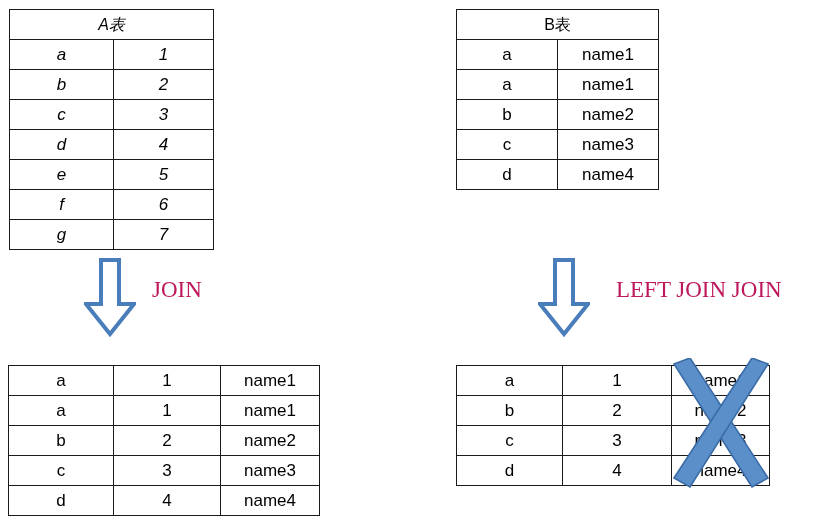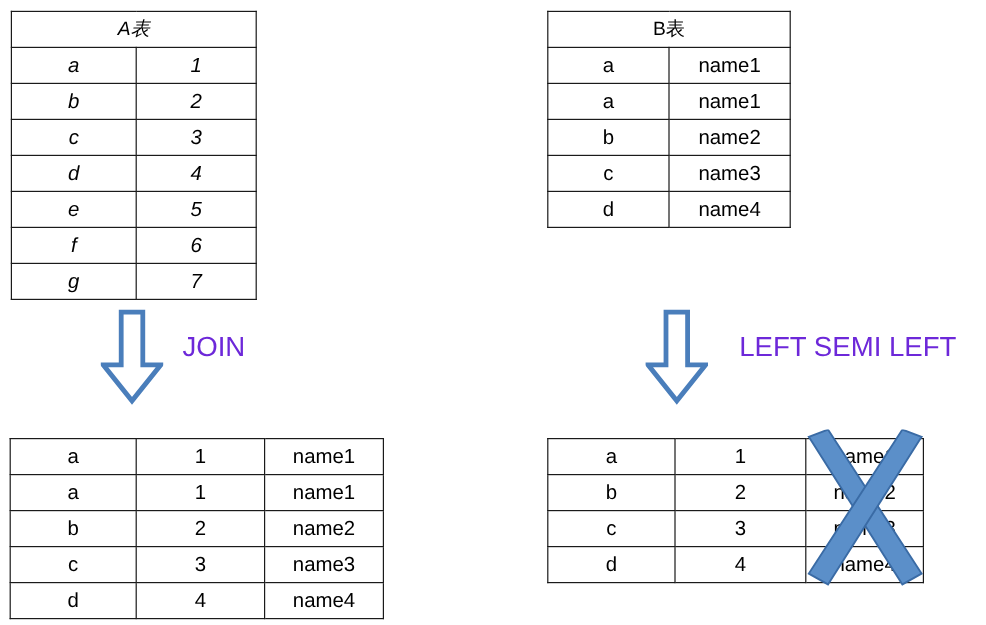--- a/index.html
+++ b/index.html
@@ -89,22 +89,22 @@
   
   .arrow {
     position: absolute;
   }
   #arrow-join   { left: 84px;  top: 258px; }
   #arrow-semi   { left: 538px; top: 258px; }
 
   
   .op-label {
     position: absolute;
-    color: #6d28d9;
-    font-family: Liberation Sans, sans-serif;
+    color: #be185d;
+    font-family: Liberation Serif, serif;
     white-space: nowrap;
     line-height: 1;
   }
   #label-join {
     left: 152px;
     top: 278px;
     font-size: 23px;
   }
   #label-semi {
     left: 616px;
@@ -198,21 +198,21 @@
   </table>
 
   <svg class="arrow" id="arrow-join" width="52" height="80" viewBox="0 0 52 80">
     <polygon points="17,2 35,2 35,46 50,46 26,76 2,46 17,46" fill="#ffffff" stroke="#4a7ebb" stroke-width="4" stroke-linejoin="miter"></polygon>
   </svg>
   <div class="op-label" id="label-join">JOIN</div>
 
   <svg class="arrow" id="arrow-semi" width="52" height="80" viewBox="0 0 52 80">
     <polygon points="17,2 35,2 35,46 50,46 26,76 2,46 17,46" fill="#ffffff" stroke="#4a7ebb" stroke-width="4" stroke-linejoin="miter"></polygon>
   </svg>
-  <div class="op-label" id="label-semi">LEFT SEMI LEFT</div>
+  <div class="op-label" id="label-semi">LEFT JOIN JOIN</div>
 
   <table class="tbl" id="table-join">
     <colgroup>
         <col class="c1">
         <col class="c2">
         <col class="c3">
       </colgroup>
     <tbody>
       <tr>
         <td>a</td>

